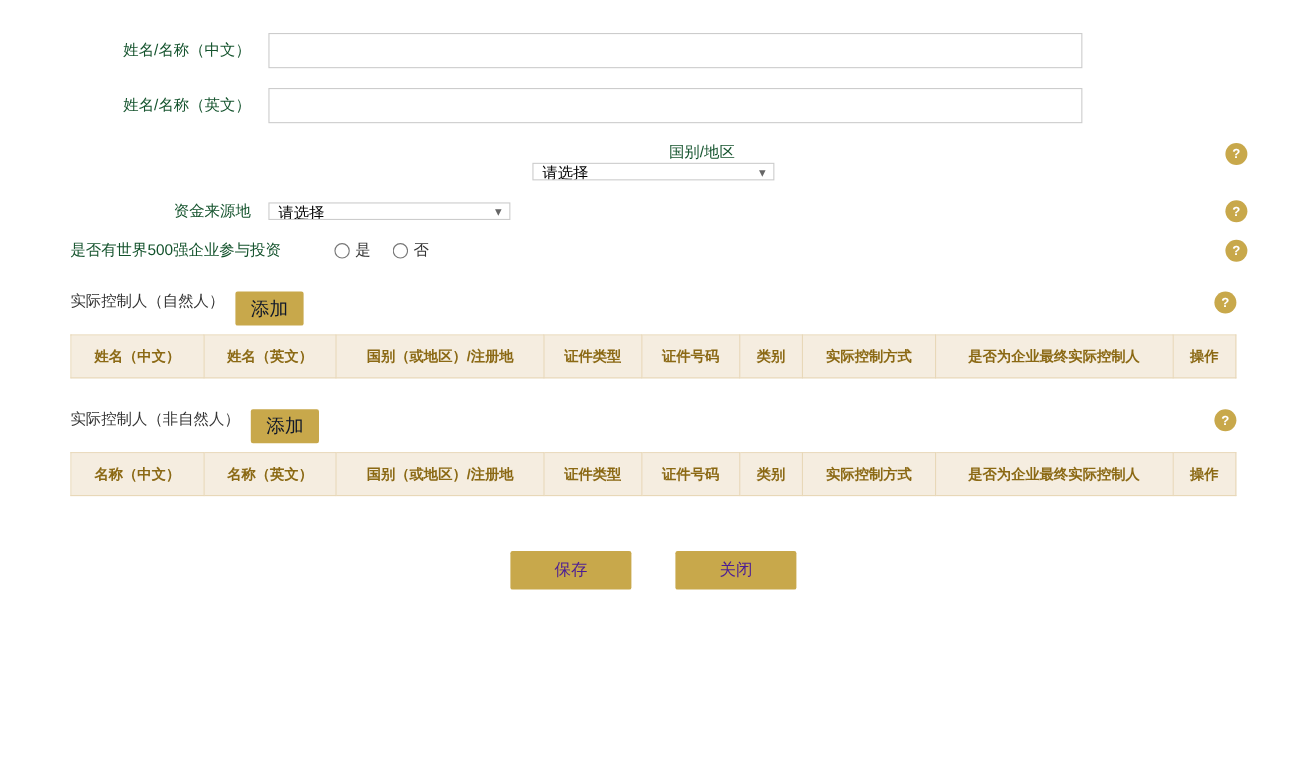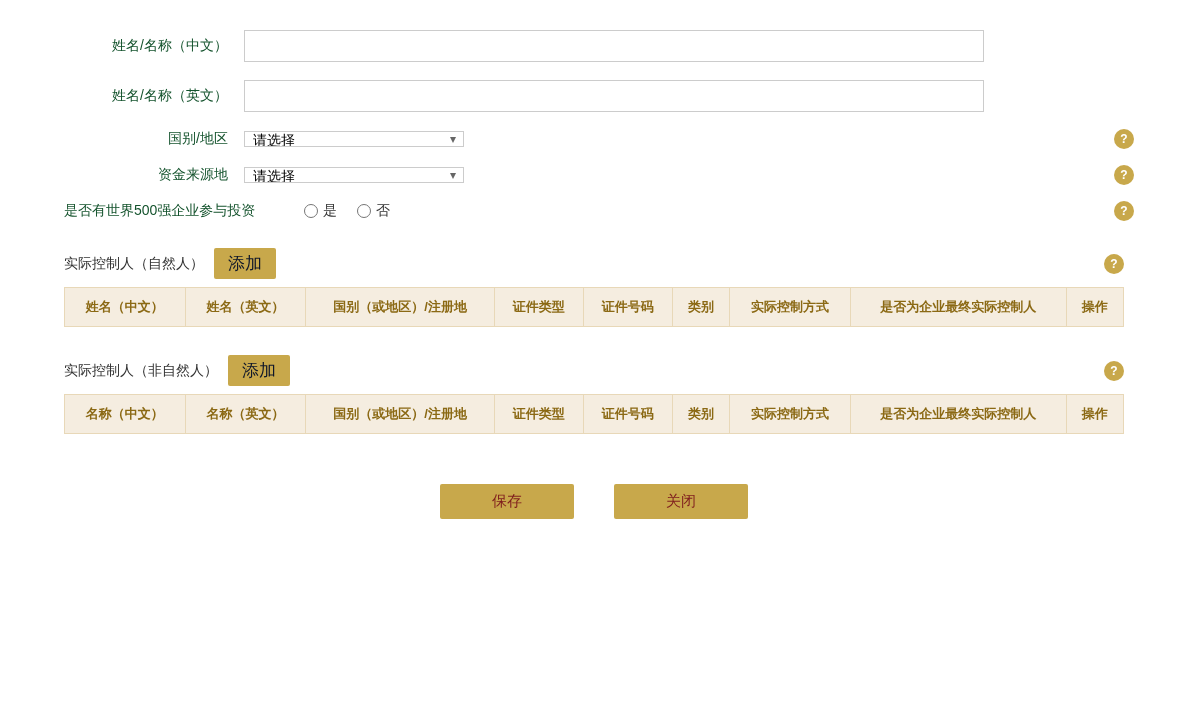--- a/index.html
+++ b/index.html
@@ -145,44 +145,43 @@
       font-weight: bold;
       font-size: 13px;
       text-align: center;
       padding: 10px 10px;
       border: 1px solid #e8d8b8;
       line-height: 1.4;
     }
 
     .section-row {
       display: flex;
-      align-items: center;
       gap: 10px;
       margin-top: 28px;
       margin-bottom: 8px;
       position: relative;
     }
 
     .section-row .help-icon {
       margin-left: auto;
     }
 
     .footer-buttons {
       display: flex;
       justify-content: center;
       gap: 40px;
       margin-top: 50px;
       padding-bottom: 30px;
     }
 
     .footer-btn {
       background: #c8a84b;
-      color: #7f1d1d;
+      color: #4c1d95;
       border: none;
-      padding: 8px 52px;
+      padding: 8px 40px;
       font-size: 15px;
       cursor: pointer;
       border-radius: 2px;
       min-width: 100px;
     }
   </style>
 </head>
 <body>
 
 <div class="form-section">
@@ -194,21 +193,21 @@
     </div>
   </div>
 
   <div class="form-row">
     <label class="form-label">姓名/名称（英文）</label>
     <div class="form-control">
       <input type="text" value="" style="">
     </div>
   </div>
 
-  <div class="form-row" style="position:relative;">
+  <div class="form-row" style="position:relative;flex-direction:column;">
     <label class="form-label">国别/地区</label>
     <div class="form-control">
       <div class="form-select-wrapper">
         <select>
           <option value="">请选择</option>
         </select>
       </div>
     </div>
     <div class="help-icon" style="position:absolute; right:-10px;">
       <span>?</span>

